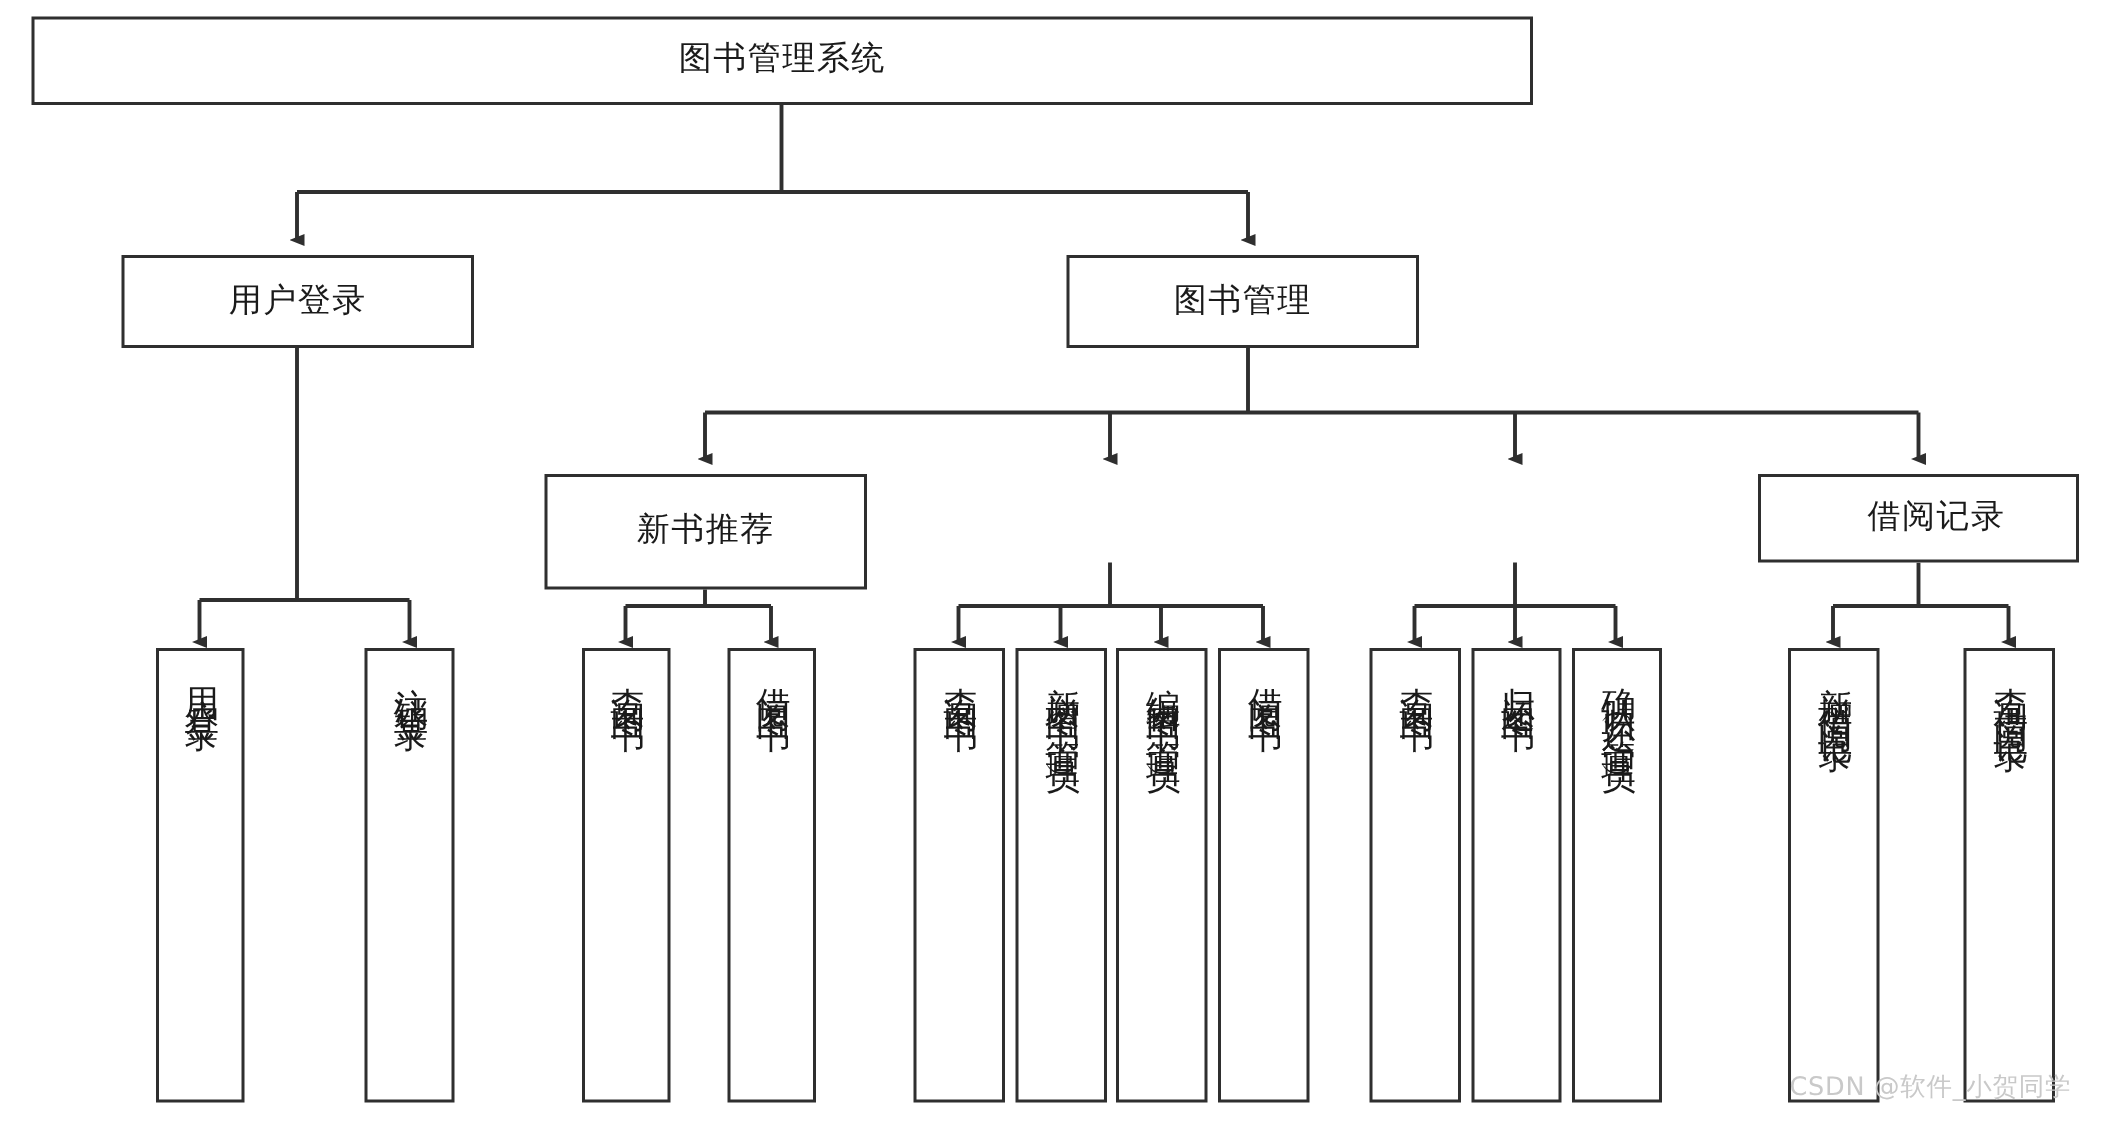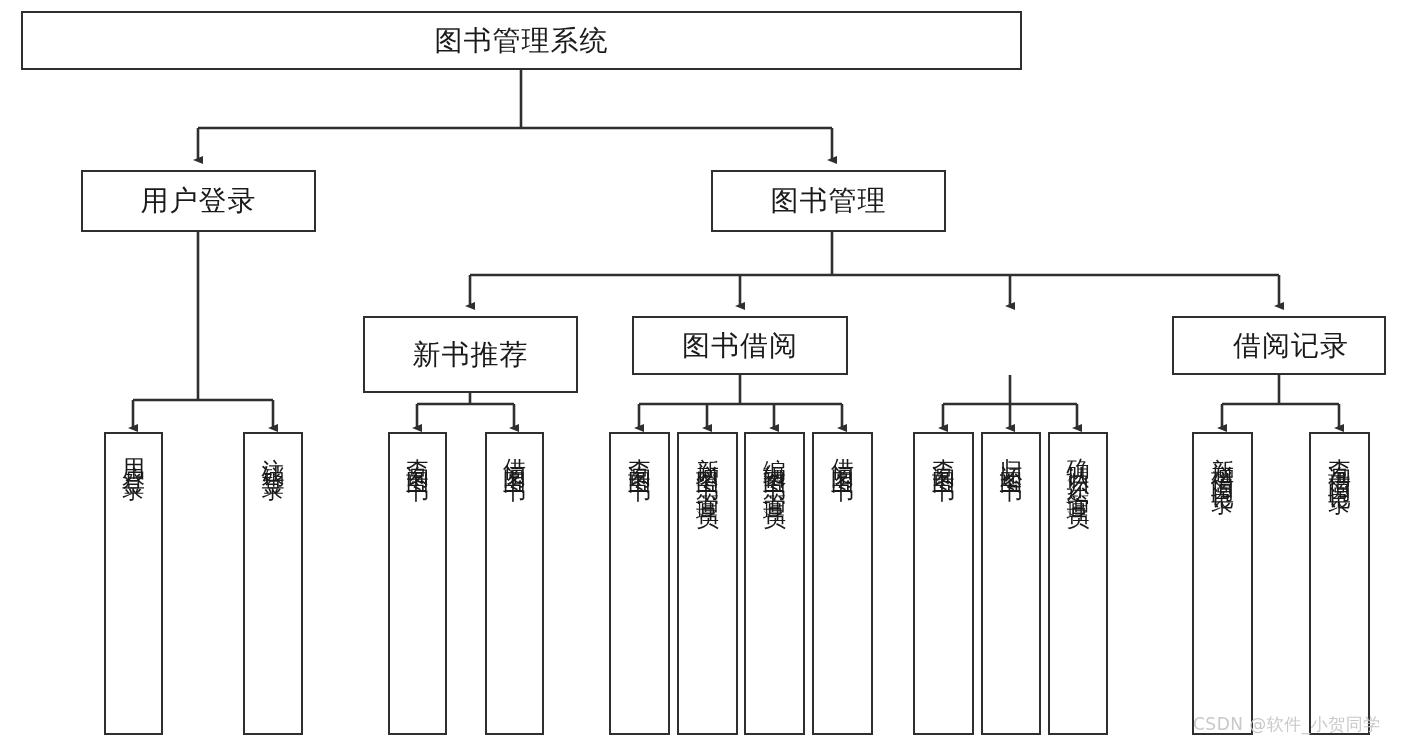--- a/index.html
+++ b/index.html
@@ -29,21 +29,21 @@
     position: absolute;
     box-sizing: border-box;
     border: 2.5px solid #2f2f2f;
     background: #ffffff;
     display: flex;
     align-items: center;
     justify-content: center;
     color: #1a1a1a;
   }
   .node-h .label {
-    font-size: 28px;
+    font-size: 22px;
     letter-spacing: 1px;
     line-height: 1.2;
     white-space: nowrap;
   }
   .node-v {
     align-items: flex-start;
     justify-content: center;
     padding-top: 6px;
   }
   .node-v .label {
@@ -125,23 +125,20 @@
   <div class="node node-h" style="left:81px; top:170px; width:235px; height:62px;">
     <span class="label">用户登录</span>
   </div>
   <div class="node node-h" style="left:711px; top:170px; width:235px; height:62px;">
     <span class="label">图书管理</span>
   </div>
 
   <div class="node node-h" style="left:363px; top:316px; width:215px; height:77px;">
     <span class="label">新书推荐</span>
   </div>
-  <div class="node node-h" style="left:632px; top:316px; width:216px; height:59px;">
-    <span class="label">图书借阅</span>
-  </div>
   <div class="node node-h" style="left:1172px; top:316px; width:214px; height:59px;padding-left:24px;">
     <span class="label">借阅记录</span>
   </div>
 
   <div class="node node-v" style="left:104px; top:432px; width:59px; height:303px;">
     <span class="label">用户登录</span>
   </div>
   <div class="node node-v" style="left:243px; top:432px; width:60px; height:303px;">
     <span class="label">注销登录</span>
   </div>

